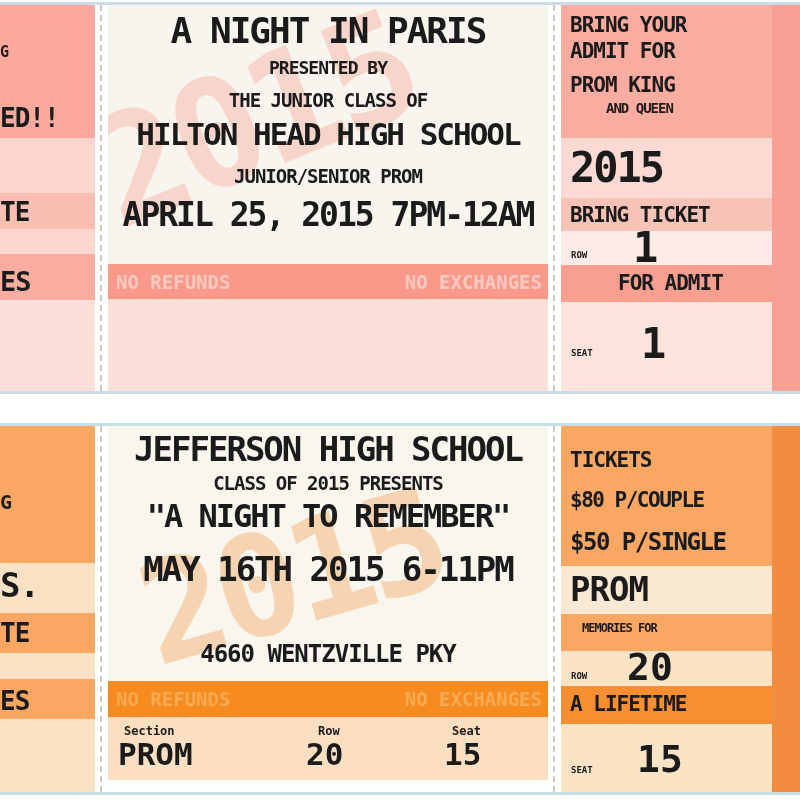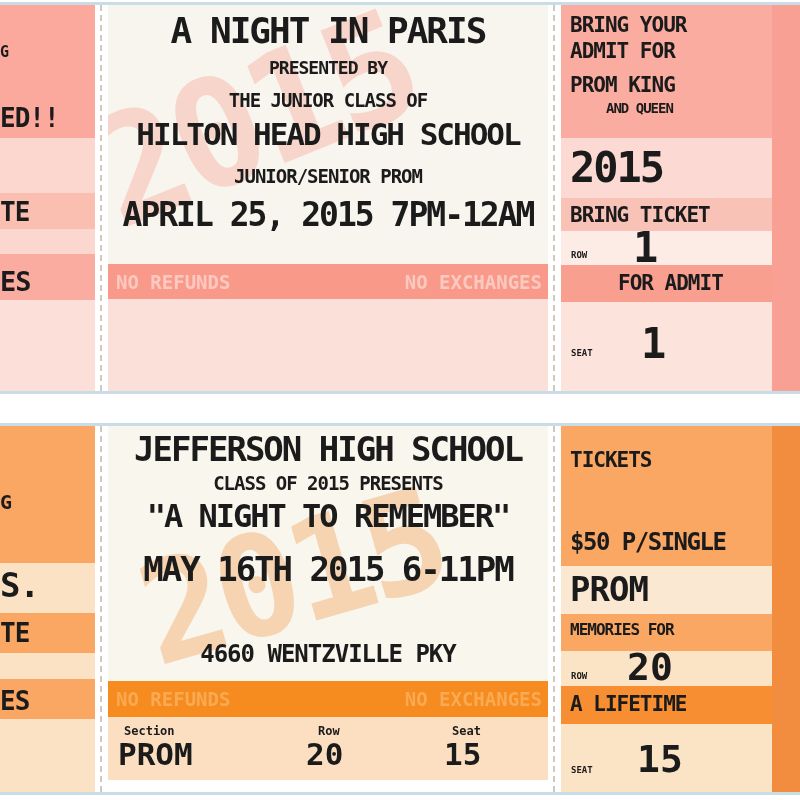--- a/index.html
+++ b/index.html
@@ -173,23 +173,24 @@
       </div>
 
     <div class="col stub-right">
       <div class="band rs1" style="top:0;height:140px;"></div>
       <div class="band rs2" style="top:140px;height:48px;"></div>
       <div class="band rs3" style="top:188px;height:37px;"></div>
       <div class="band rs4" style="top:225px;height:35px;"></div>
       <div class="band rs5" style="top:260px;height:38px;"></div>
       <div class="band rs6" style="top:298px;height:68px;"></div>
       <span class="txt" style="top:24px;left:9px;font-size:21px;letter-spacing:-1px;">TICKETS</span>
+      <span class="txt" style="top:64px;left:9px;font-size:21px;letter-spacing:-1.5px;">$80 P/COUPLE</span>
       <span class="txt" style="top:104px;left:9px;font-size:24px;letter-spacing:-1.5px;">$50 P/SINGLE</span>
       <span class="txt" style="top:146px;left:9px;font-size:34px;letter-spacing:-1px;">PROM</span>
-      <span class="txt" style="top:196px;left:9px;font-size:16px;letter-spacing:-1px;">MEMORIES FOR</span>
+      <span class="txt" style="top:196px;left:21px;font-size:12px;letter-spacing:-1px;">MEMORIES FOR</span>
       <span class="txt tiny-label" style="top:246px;left:10px;">ROW</span>
       <span class="txt" style="top:222px;left:66px;font-size:38px;">20</span>
       <span class="txt" style="top:268px;left:9px;font-size:21px;letter-spacing:-1px;">A LIFETIME</span>
       <span class="txt tiny-label" style="top:340px;left:10px;">SEAT</span>
       <span class="txt" style="top:314px;left:76px;font-size:38px;">15</span>
     </div>
 
     <div class="col edge-strip"></div>
   </div>
 

